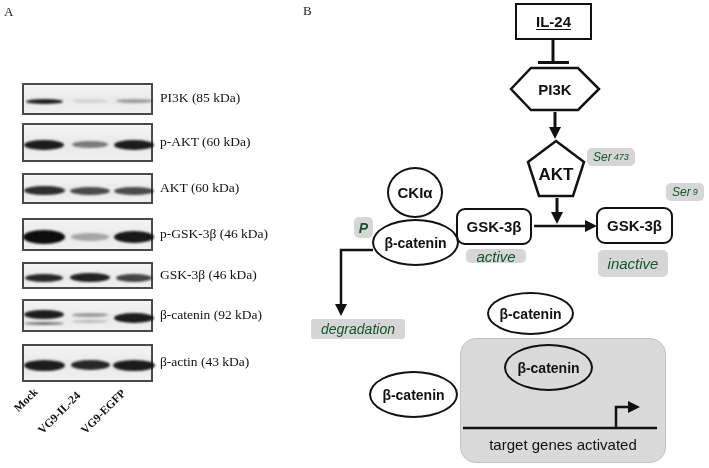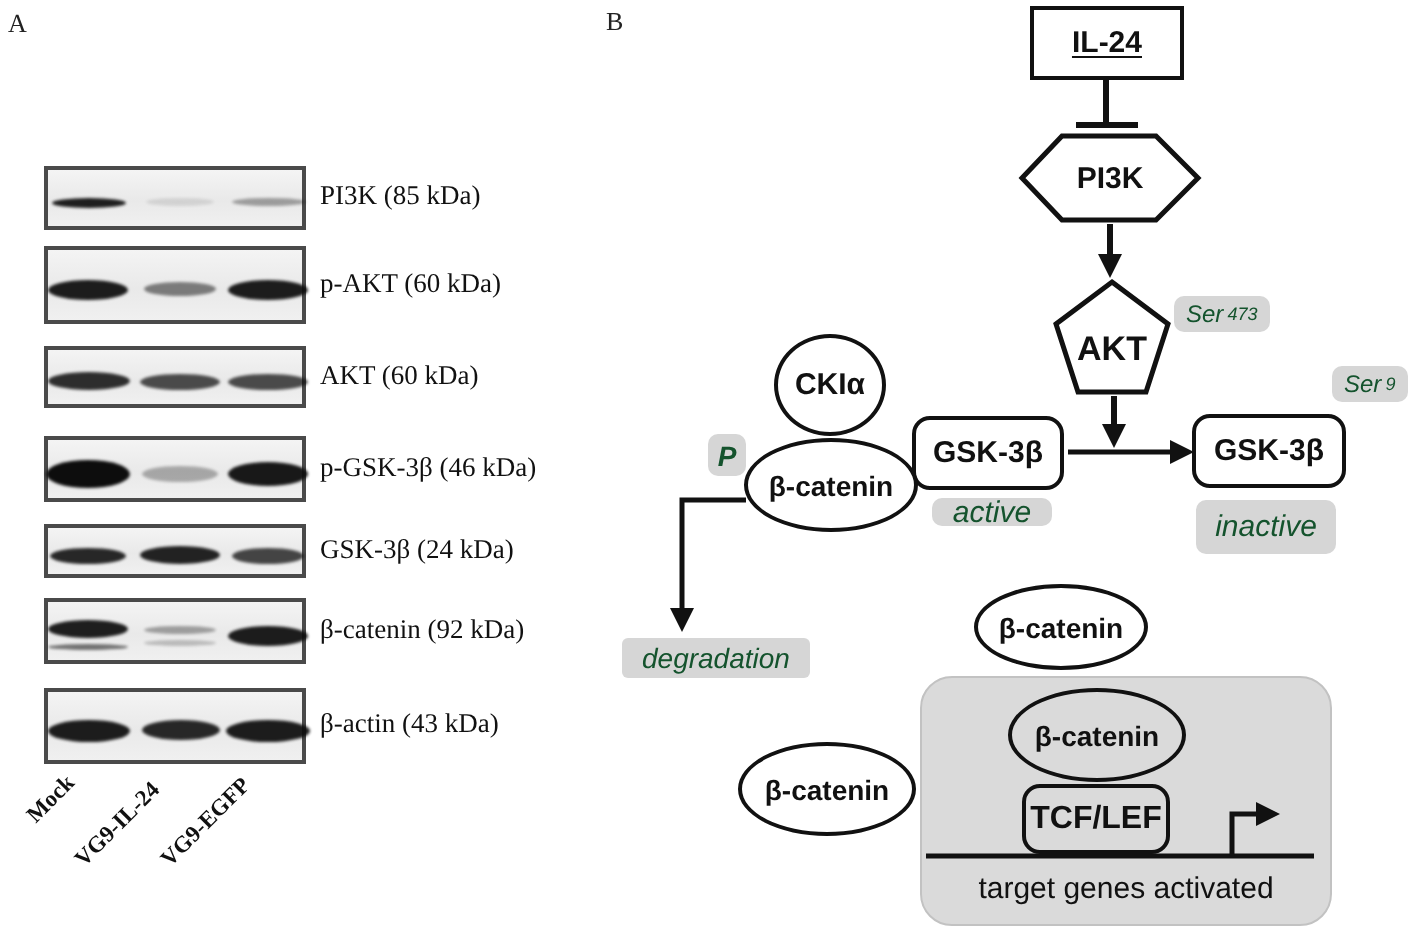--- a/index.html
+++ b/index.html
@@ -97,21 +97,21 @@
         <div class="blot-band" style="left: -1px; top: 9.5px; width: 42px; height: 14px; opacity: 1;"></div>
         <div class="blot-band" style="left: 47px; top: 12.5px; width: 38px; height: 8px; opacity: 0.3;"></div>
         <div class="blot-band" style="left: 90px; top: 10.5px; width: 40px; height: 12px; opacity: 0.95;"></div>
       </div>
       <div class="blot-label" style="top: 225.5px;">p-GSK-3β (46 kDa)</div>
       <div class="blot-box" style="top: 262px; height: 27px;">
         <div class="blot-band" style="left: 1px; top: 9.5px; width: 38px; height: 8px; opacity: 0.88;"></div>
         <div class="blot-band" style="left: 46px; top: 9px; width: 40px; height: 9px; opacity: 0.9;"></div>
         <div class="blot-band" style="left: 92px; top: 9.5px; width: 36px; height: 8px; opacity: 0.75;"></div>
       </div>
-      <div class="blot-label" style="top: 266.5px;">GSK-3β (24 kDa)</div>
+      <div class="blot-label" style="top: 266.5px;">GSK-3β (46 kDa)</div>
       <div class="blot-box" style="top: 299px; height: 33px;">
         <div class="blot-band" style="left: 0px; top: 9px; width: 40px; height: 9px; opacity: 0.92;"></div>
         <div class="blot-band" style="left: 0px; top: 21px; width: 40px; height: 3px; opacity: 0.55;"></div>
         <div class="blot-band" style="left: 48px; top: 11.5px; width: 36px; height: 4px; opacity: 0.35;"></div>
         <div class="blot-band" style="left: 48px; top: 18.5px; width: 36px; height: 3px; opacity: 0.22;"></div>
         <div class="blot-band" style="left: 90px; top: 11.5px; width: 40px; height: 10px; opacity: 0.93;"></div>
       </div>
       <div class="blot-label" style="top: 306.5px;">β-catenin (92 kDa)</div>
       <div class="blot-box" style="top: 344px; height: 38px;">
         <div class="blot-band" style="left: -0.5px; top: 13.5px; width: 41px; height: 11px; opacity: 0.93;"></div>
@@ -177,16 +177,15 @@
   <div class="ellipse" style="left:387px;top:167px;width:56px;height:51px;font-size:15px;">CKIα</div>
   <div class="badge" style="left:354px;top:217px;width:19px;height:21px;font-size:14px;font-weight:bold;">P</div>
   <div class="ellipse" style="left:372px;top:219px;width:87px;height:47px;">β-catenin</div>
 
   <div class="badge" style="left:311px;top:319px;height:20px;padding:1px 10px;font-size:14px;border-radius:3px;">degradation</div>
 
   <div class="ellipse" style="left:487px;top:292px;width:87px;height:43px;">β-catenin</div>
   <div class="ellipse" style="left:369px;top:371px;width:89px;height:47px;">β-catenin</div>
 
   <div class="ellipse transparent" style="left:504px;top:344px;width:89px;height:47px;">β-catenin</div>
-  <div class="node-box rounded transparent" style="left:511px;top:392px;width:74px;height:35px;font-size:16px;background:transparent;">TCF/LEF</div>
   <div id="target-genes-label">target genes activated</div>
 
 </div>
 
 </body></html>

